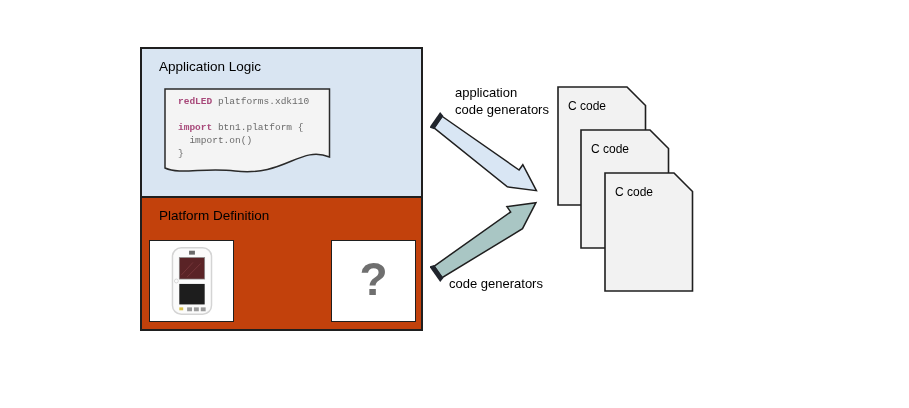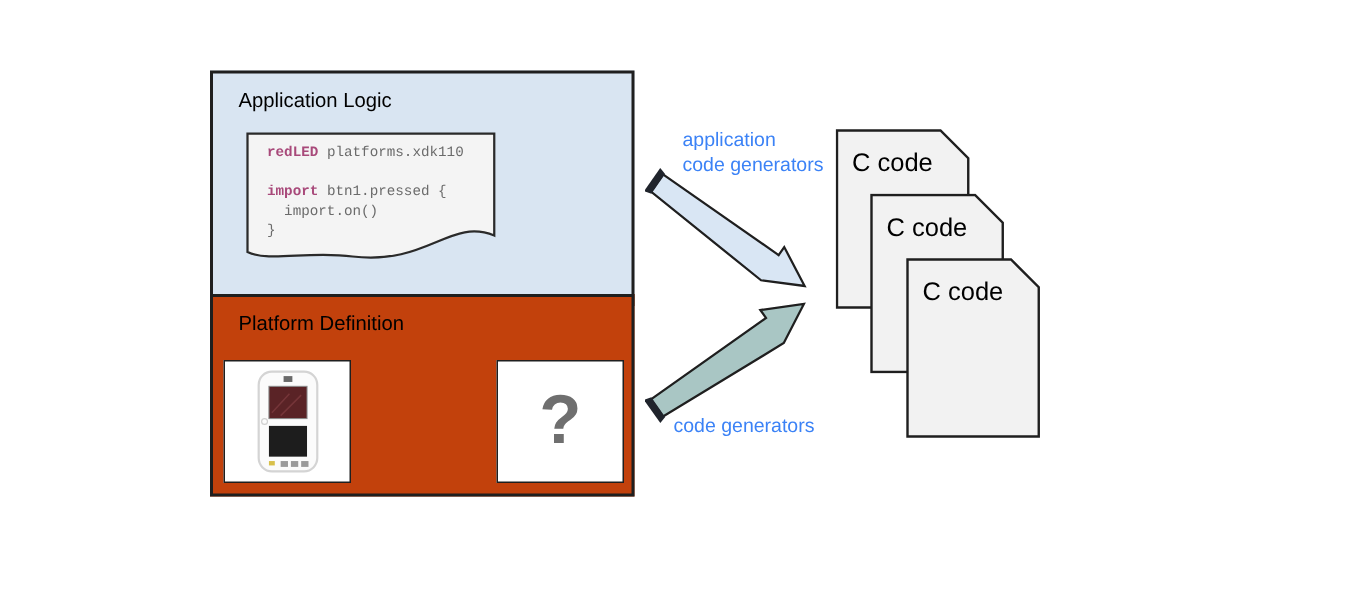--- a/index.html
+++ b/index.html
@@ -42,51 +42,51 @@
     font-size: 46px; font-weight: bold; color: #6f6f6f;
     line-height: 1; transform: translateY(-2px);
   }
 
   
   .arrow-svg { position: absolute; }
   #arrow-app { left: 430px; top: 108px; }
   #arrow-platform { left: 430px; top: 194px; }
 
   .arrow-label {
-    position: absolute; font-size: 13px; color: #3b82f6; line-height: 17px;
+    position: absolute; font-size: 13px; color: #000000; line-height: 17px;
   }
   #label-app { left: 455px; top: 84px; }
   #label-platform { left: 449px; top: 275px; }
 
   
   .doc { position: absolute; width: 90px; height: 120px; }
   .doc svg { position: absolute; left: 0; top: 0; }
   .doc-label {
     position: absolute; left: 11px; top: 13px;
-    font-size: 17px; color: #000;
+    font-size: 12px; color: #000;
   }
   #doc-1 { left: 557px; top: 86px; }
   #doc-2 { left: 580px; top: 129px; }
   #doc-3 { left: 604px; top: 172px; }
 </style>
 </head>
 <body>
 
 <div id="canvas">
 
   <div id="app-logic-box" class="panel">
     <div class="panel-title">Application Logic</div>
 
     <div id="code-snippet">
       <svg width="167" height="90" viewBox="0 0 167 90">
         <path d="M1 1 H165.5 V69 C136 57 121 89 71 83 C41 79 16 87 1 80 Z" fill="#f4f4f4" stroke="#2a2a2a" stroke-width="1.5"></path>
       </svg>
       <div class="code-text"><span class="kw">redLED</span><span> platforms.xdk110</span>
 
-<span class="kw">import</span><span> btn1.pressed {</span>
+<span class="kw">import</span><span> btn1.platform {</span>
 <span>  import.on()</span>
 <span>}</span></div>
     </div>
   </div>
 
   <div id="platform-box" class="panel">
     <div class="panel-title">Platform Definition</div>
 
     <div id="tile-xdk" class="tile">
       <svg width="85" height="82" viewBox="0 0 85 82">

